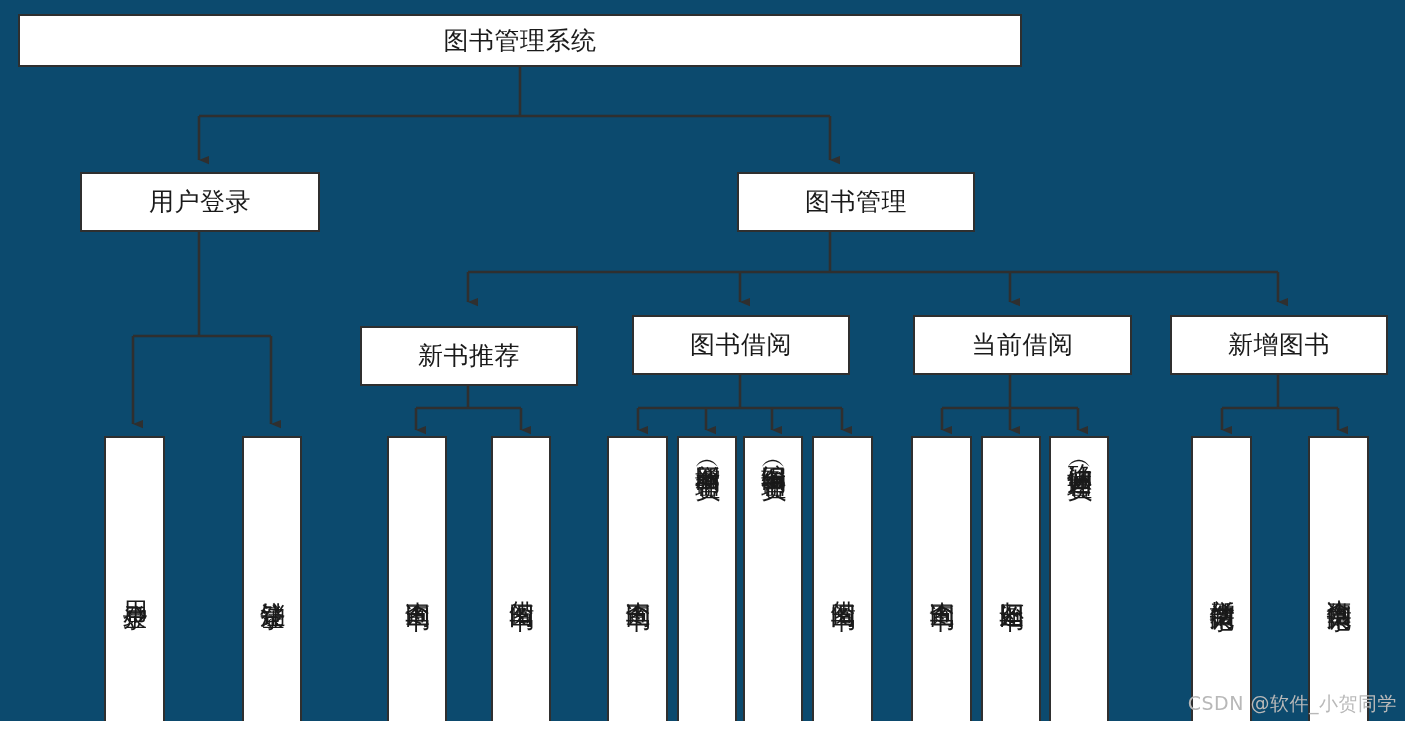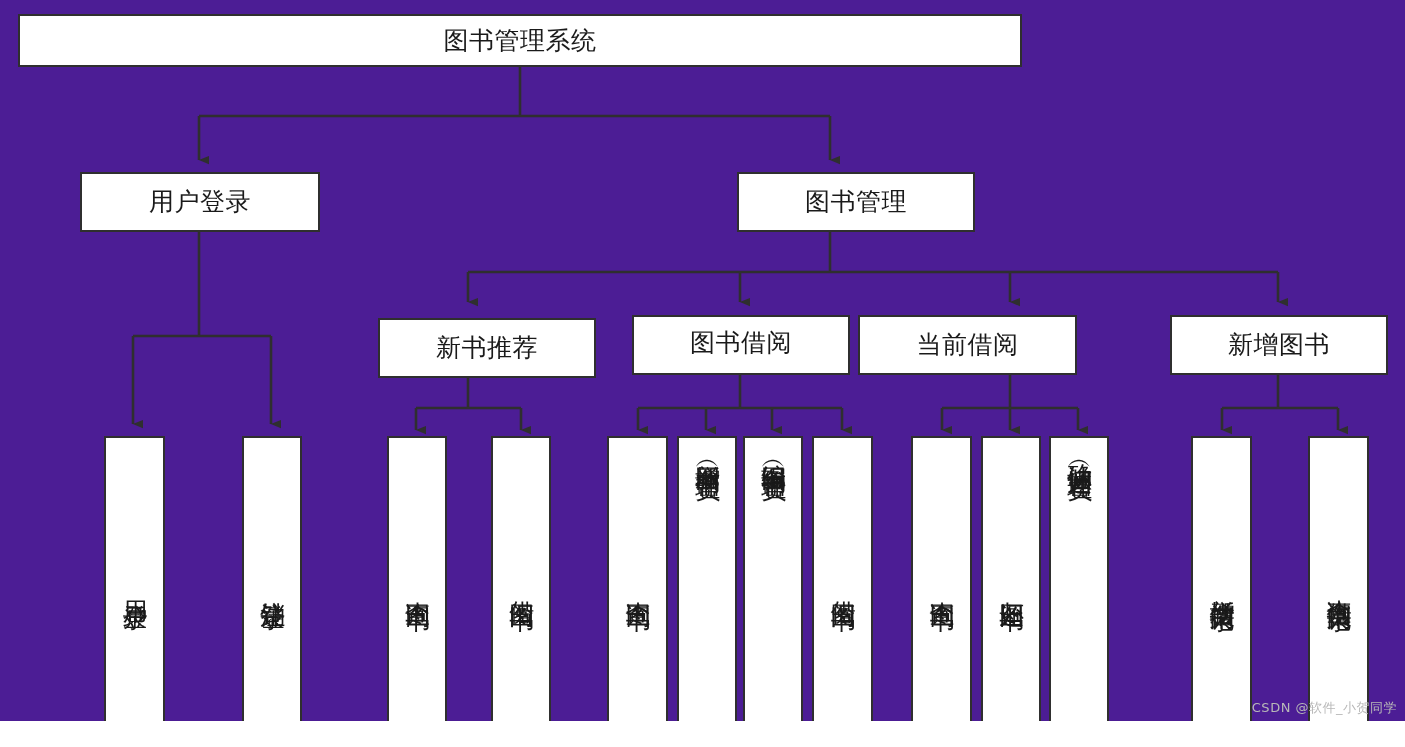--- a/index.html
+++ b/index.html
@@ -8,21 +8,21 @@
     padding: 0;
     background: #ffffff;
   }
   body {
     font-family: "DejaVu Sans", "Liberation Sans", sans-serif;
   }
   #diagram-root {
     position: relative;
     width: 1405px;
     height: 721px;
-    background: #4c1d95;
+    background: #0c4a6e;
     overflow: hidden;
   }
   #diagram-svg {
     position: absolute;
     left: 0;
     top: 0;
     width: 1405px;
     height: 747px;
   }
   .node {
@@ -66,21 +66,21 @@
   }
   
   .node.vert.center-text {
     align-items: center;
     padding-top: 0;
   }
   #watermark {
     position: absolute;
     right: 8px;
     bottom: 4px;
-    font-size: 13px;
+    font-size: 19px;
     color: #b8b8b8;
     white-space: nowrap;
     font-family: "DejaVu Sans", "Liberation Sans", sans-serif;
     letter-spacing: 0.5px;
     pointer-events: none;
   }
 </style>
 </head>
 <body>
 
@@ -141,29 +141,29 @@
   </div>
 
   <div class="node horiz" style="left:80px; top:172px; width:240px; height:60px;">
     <span class="node-label">用户登录</span>
   </div>
 
   <div class="node horiz" style="left:712px; top:172px; width:238px; height:60px;margin-left:25px;">
     <span class="node-label">图书管理</span>
   </div>
 
-  <div class="node horiz" style="left:360px; top:318px; width:218px; height:60px;margin-left:18px;">
+  <div class="node horiz" style="left:360px; top:326px; width:218px; height:60px;">
     <span class="node-label">新书推荐</span>
   </div>
 
-  <div class="node horiz" style="left:632px; top:315px; width:218px; height:60px;font-family:Liberation Mono, monospace;">
+  <div class="node horiz" style="left:632px; top:315px; width:218px; height:60px;">
     <span class="node-label">图书借阅</span>
   </div>
 
-  <div class="node horiz" style="left:858px; top:315px; width:219px; height:60px;">
+  <div class="node horiz" style="left:913px; top:315px; width:219px; height:60px;">
     <span class="node-label">当前借阅</span>
   </div>
 
   <div class="node horiz" style="left:1170px; top:315px; width:218px; height:60px;">
     <span class="node-label">新增图书</span>
   </div>
 
   <div class="node vert center-text" style="left:104px; top:436px; width:61px; height:297px;">
     <span class="node-label">用户登录</span>
   </div>

